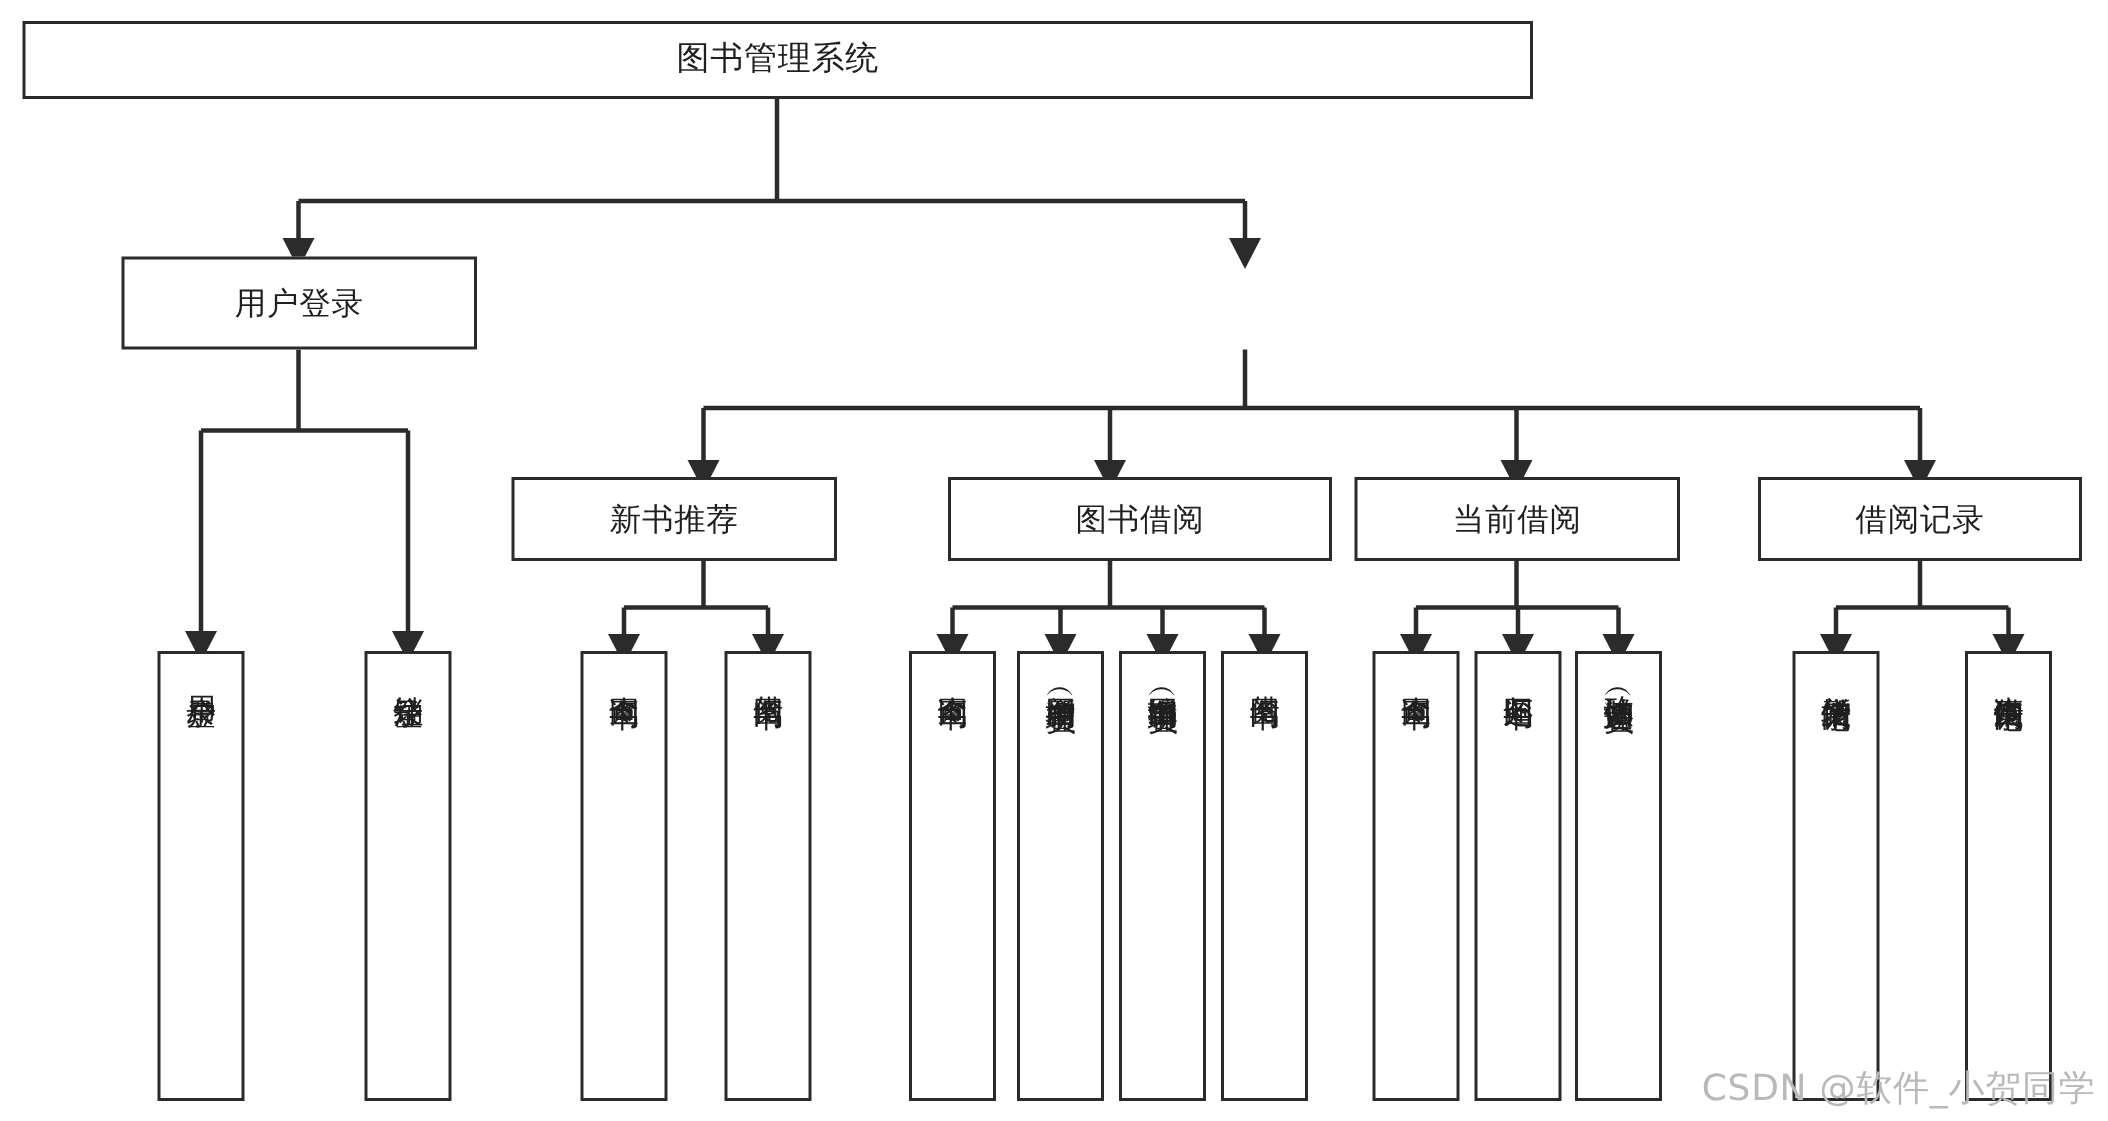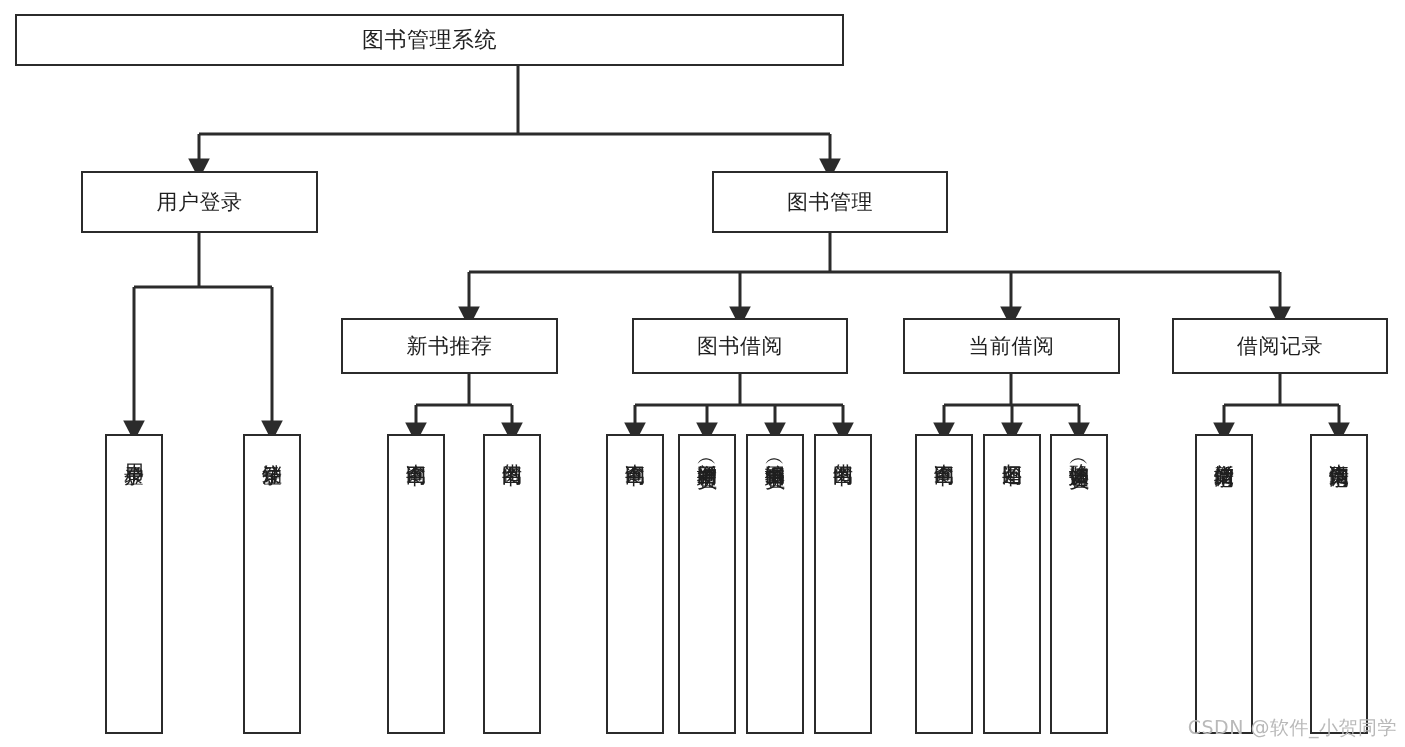--- a/index.html
+++ b/index.html
@@ -56,21 +56,21 @@
     font-size: 20px;
     line-height: 1.16;
     letter-spacing: 1px;
     white-space: normal;
     max-height: 280px;
   }
   .watermark {
     position: absolute;
     right: 8px;
     bottom: 6px;
-    font-size: 19px;
+    font-size: 24px;
     color: #b9b9b9;
     letter-spacing: 0.5px;
     white-space: nowrap;
     user-select: none;
   }
 </style>
 </head>
 <body>
 
 <div id="canvas">
@@ -119,35 +119,32 @@
       <path d="M1012,405 L1012,426" marker-end="url(#arrow)"></path>
       <path d="M1079,405 L1079,426" marker-end="url(#arrow)"></path>
 
       <path d="M1280,374 L1280,405"></path>
       <path d="M1224,405 L1339,405"></path>
       <path d="M1224,405 L1224,426" marker-end="url(#arrow)"></path>
       <path d="M1339,405 L1339,426" marker-end="url(#arrow)"></path>
     </g>
   </svg>
 
-  <div class="node root" style="left:15px; top:14px; width:829px; height:52px;">
+  <div class="node root" style="left:15px; top:14px; width:1007px; height:52px;">
     <span class="node-label">图书管理系统</span>
   </div>
 
   <div class="node" style="left:81px; top:171px; width:237px; height:62px;">
     <span class="node-label">用户登录</span>
   </div>
-  <div class="node" style="left:712px; top:171px; width:236px; height:62px;">
-    <span class="node-label">图书管理</span>
-  </div>
 
   <div class="node" style="left:341px; top:318px; width:217px; height:56px;">
     <span class="node-label">新书推荐</span>
   </div>
-  <div class="node" style="left:632px; top:318px; width:216px; height:56px;font-family:Liberation Serif, serif;">
+  <div class="node" style="left:632px; top:318px; width:256px; height:56px;font-family:Liberation Serif, serif;">
     <span class="node-label">图书借阅</span>
   </div>
   <div class="node" style="left:1172px; top:318px; width:216px; height:56px;">
     <span class="node-label">借阅记录</span>
   </div>
   <div class="node" style="left:903px; top:318px; width:217px; height:56px;">
     <span class="node-label">当前借阅</span>
   </div>
 
   <div class="node leaf" style="left:105px; top:434px; width:58px; height:300px;">

